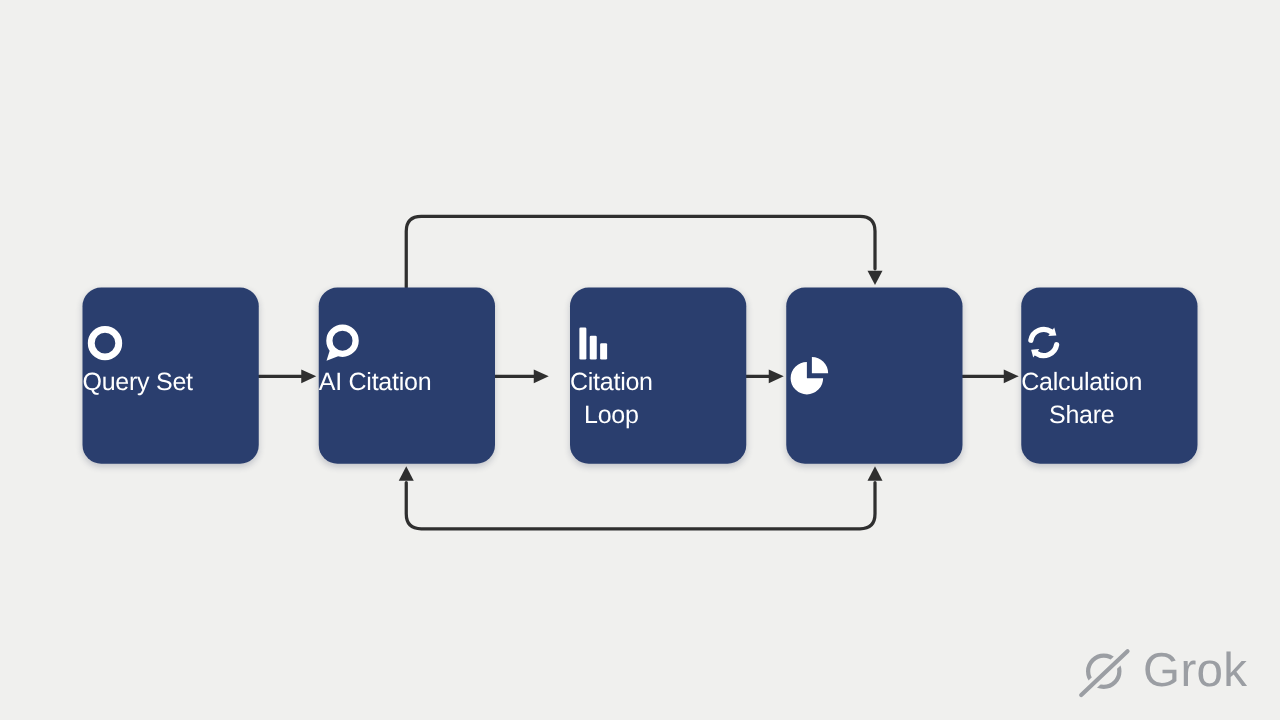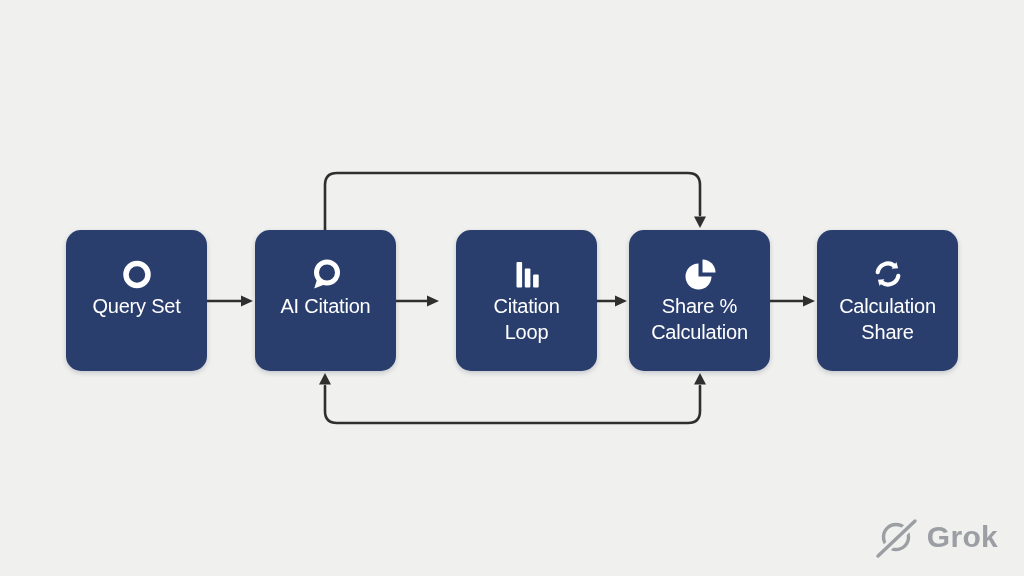--- a/index.html
+++ b/index.html
@@ -32,21 +32,21 @@
   }
   .head{fill:var(--arrow);}
   .node{
     position:absolute;
     top:230px;
     width:141px;height:141px;
     background:var(--node-bg);
     border-radius:15px;
     box-shadow:0 2px 5px rgba(40,50,80,0.22);
     display:flex;flex-direction:column;
-    align-items:center;justify-content:center;
+    align-items:flex-start;justify-content:center;
     gap:0;
     color:var(--node-text);
   }
   .node .icon{
     width:36px;height:36px;
     color:var(--node-text);
     display:block;
   }
   .node .label{
     min-height:52px;
@@ -65,22 +65,22 @@
   .node-4{left:629px;}
   .node-5{left:817px;}
   .watermark{
     position:absolute;
     right:26px;bottom:16px;
     display:flex;align-items:center;gap:7px;
     color:var(--watermark);
   }
   .watermark .logo{width:46px;height:46px;display:block;}
   .watermark .wordmark{
-    font-size:30px;
-    font-weight:700;
+    font-size:38px;
+    font-weight:400;
     letter-spacing:0.3px;
   }
 </style>
 </head>
 <body>
 
 <div class="canvas">
 
   <svg class="connectors" viewBox="0 0 1024 576">
 
@@ -135,24 +135,20 @@
       <span>Citation</span>
       <span>Loop</span>
     </div>
   </div>
 
   <div class="node node-4">
     <svg class="icon" viewBox="0 0 36 36">
       <path d="M16.5,19.5 L16.5,6.5 A13,13 0 1 0 29.5,19.5 Z" fill="currentColor"></path>
       <path d="M20.5,15.5 L20.5,2.5 A13,13 0 0 1 33.5,15.5 Z" fill="currentColor"></path>
     </svg>
-    <div class="label">
-      <span>Share %</span>
-      <span>Calculation</span>
-    </div>
   </div>
 
   <div class="node node-5">
     <svg class="icon" viewBox="0 0 36 36">
       <path d="M7.7,15.2 A10.5,10.5 0 0 1 24,8.4" fill="none" stroke="currentColor" stroke-width="4.2" stroke-linecap="round"></path>
       <polygon points="28.1,11.3 26.4,5.0 21.6,11.8" fill="currentColor"></polygon>
       <path d="M28.3,18.8 A10.5,10.5 0 0 1 12,25.6" fill="none" stroke="currentColor" stroke-width="4.2" stroke-linecap="round"></path>
       <polygon points="7.9,22.7 9.6,29.0 14.4,22.2" fill="currentColor"></polygon>
     </svg>
     <div class="label">

